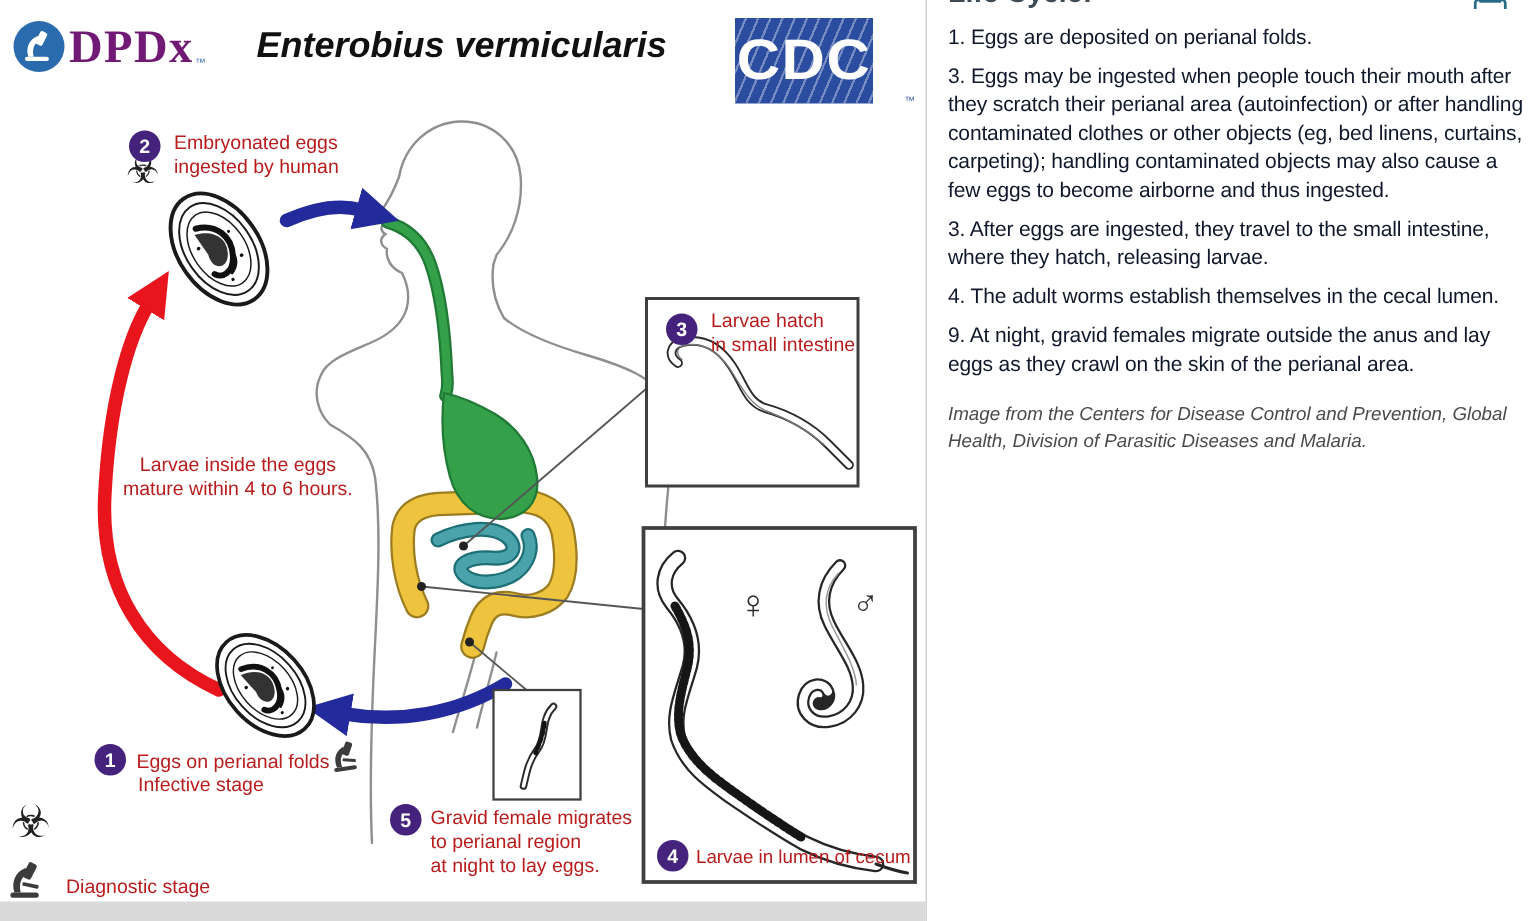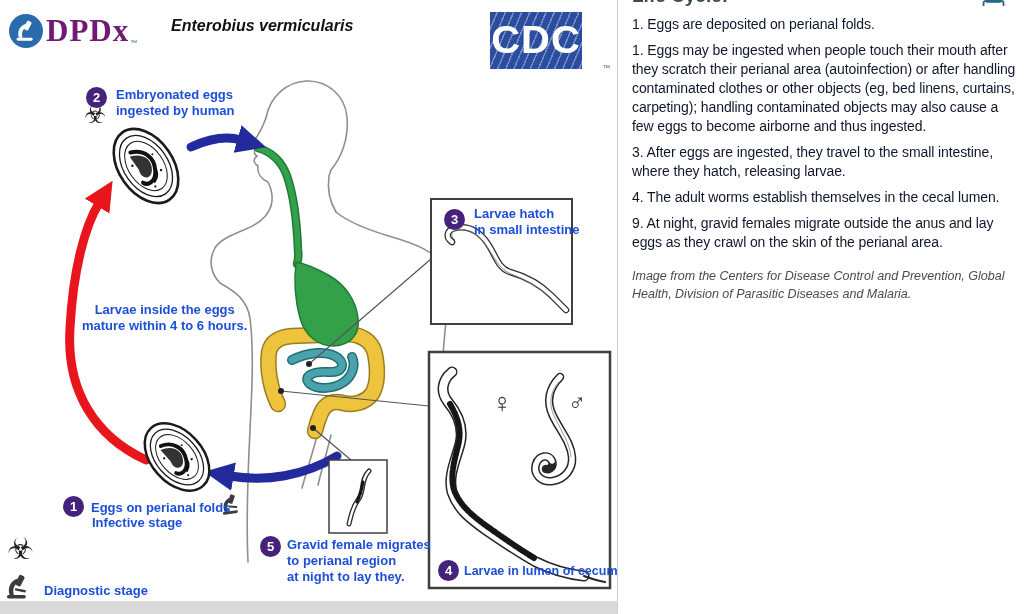--- a/index.html
+++ b/index.html
@@ -1,37 +1,37 @@
 <!DOCTYPE html>
 <html><head>
 <meta charset="utf-8">
 <style>
   html,body{margin:0;padding:0;background:#fff;}
   #canvas{position:relative;width:1024px;height:614px;background:#ffffff;overflow:hidden;
           font-family:"Liberation Sans",sans-serif;}
 
   
   #artwork{position:absolute;left:0;top:0;z-index:1;}
-  .dlabel{position:absolute;z-index:3;color:#1d4ed8;font-size:13px;font-weight:700;
+  .dlabel{position:absolute;z-index:3;color:#b91c1c;font-size:13px;font-weight:400;
           line-height:1.22;white-space:pre-line;}
   .stage-badge{position:absolute;z-index:4;width:21px;height:21px;border-radius:50%;
           background:#45237d;color:#fff;font-size:13px;font-weight:bold;
           display:flex;align-items:center;justify-content:center;}
   .bio{position:absolute;z-index:3;color:#222;line-height:1;}
   .sexsym{position:absolute;z-index:3;color:#2e2e2e;font-weight:bold;}
 
   
   #dpdx{position:absolute;left:9px;top:13px;z-index:5;display:flex;align-items:center;}
   #dpdx .ball{width:34px;height:34px;border-radius:50%;background:#2a6bad;display:flex;
           align-items:center;justify-content:center;}
   #dpdx .word{font-family:"Liberation Serif",serif;font-weight:bold;font-size:31px;
           color:#701a75;letter-spacing:1px;margin-left:3px;}
   #dpdx .tm{font-size:7px;color:#2a6bad;align-self:flex-end;margin:0 0 3px 1px;}
 
-  #diagram-title{position:absolute;left:171px;top:17px;z-index:5;font-size:16px;
+  #diagram-title{position:absolute;left:171px;top:17px;z-index:5;font-size:24px;
           font-weight:bold;font-style:italic;color:#111;}
 
   
   #cdc{position:absolute;left:490px;top:12px;width:92px;height:57px;z-index:5;
        background:#2b4da0;display:flex;align-items:center;justify-content:center;overflow:hidden;}
   #cdc .rays{position:absolute;inset:0;
        background:repeating-linear-gradient(113deg,rgba(255,255,255,0) 0 6px,rgba(255,255,255,.35) 6px 7.5px);}
   #cdc .cdc-word{position:relative;color:#fff;font-weight:bold;font-size:40px;
        letter-spacing:1px;transform:scaleY(.95);}
   #cdc-tm{position:absolute;left:603px;top:64px;font-size:7px;color:#2b4da0;z-index:5;}
@@ -184,21 +184,21 @@
   <div class="stage-badge" style="left:260px;top:536px;">5</div>
 
   <div class="dlabel" style="left:91px;top:500px;">Eggs on perianal folds</div>
   <div class="dlabel" style="left:116px;top:87px;">Embryonated eggs
 ingested by human</div>
   <div class="dlabel" style="left:474px;top:206px;">Larvae hatch
 in small intestine</div>
   <div class="dlabel" style="left:464px;top:564px;font-size:12.5px;">Larvae in lumen of cecum</div>
   <div class="dlabel" style="left:287px;top:537px;">Gravid female migrates
 to perianal region
-at night to lay they.</div>
+at night to lay eggs.</div>
   <div class="dlabel" style="left:82px;top:302px;text-align:center;">Larvae inside the eggs
 mature within 4 to 6 hours.</div>
 
   <div class="bio" style="left:84px;top:102px;font-size:25px;">☣</div>
   <div class="bio" style="left:7px;top:534px;font-size:30px;">☣</div>
 
   <div class="dlabel" style="left:44px;top:515px;padding-left:48px;">Infective stage</div>
   <div class="dlabel" style="left:44px;top:583px;">Diagnostic stage</div>
 
   <div class="sexsym" style="left:492px;top:388px;font-size:27px;">♀</div>
@@ -218,20 +218,20 @@
       <rect x="4" y="15" width="3" height="2.5" fill="#256a86"></rect>
       <rect x="16" y="15" width="3" height="2.5" fill="#256a86"></rect>
     </svg>
   </div>
   <div id="more-clip">
     
   </div>
 
   <div id="steps">
     <p class="step">1. Eggs are deposited on perianal folds.</p>
-    <p class="step">1. Eggs may be ingested when people touch their mouth after they scratch their perianal area (autoinfection) or after handling contaminated clothes or other objects (eg, bed linens, curtains, carpeting); handling contaminated objects may also cause a few eggs to become airborne and thus ingested.</p>
+    <p class="step">3. Eggs may be ingested when people touch their mouth after they scratch their perianal area (autoinfection) or after handling contaminated clothes or other objects (eg, bed linens, curtains, carpeting); handling contaminated objects may also cause a few eggs to become airborne and thus ingested.</p>
     <p class="step">3. After eggs are ingested, they travel to the small intestine, where they hatch, releasing larvae.</p>
     <p class="step">4. The adult worms establish themselves in the cecal lumen.</p>
     <p class="step">9. At night, gravid females migrate outside the anus and lay eggs as they crawl on the skin of the perianal area.</p>
     <div id="attribution">Image from the Centers for Disease Control and Prevention, Global Health, Division of Parasitic Diseases and Malaria.</div>
   </div>
 
 </div>
 
 </body></html>

